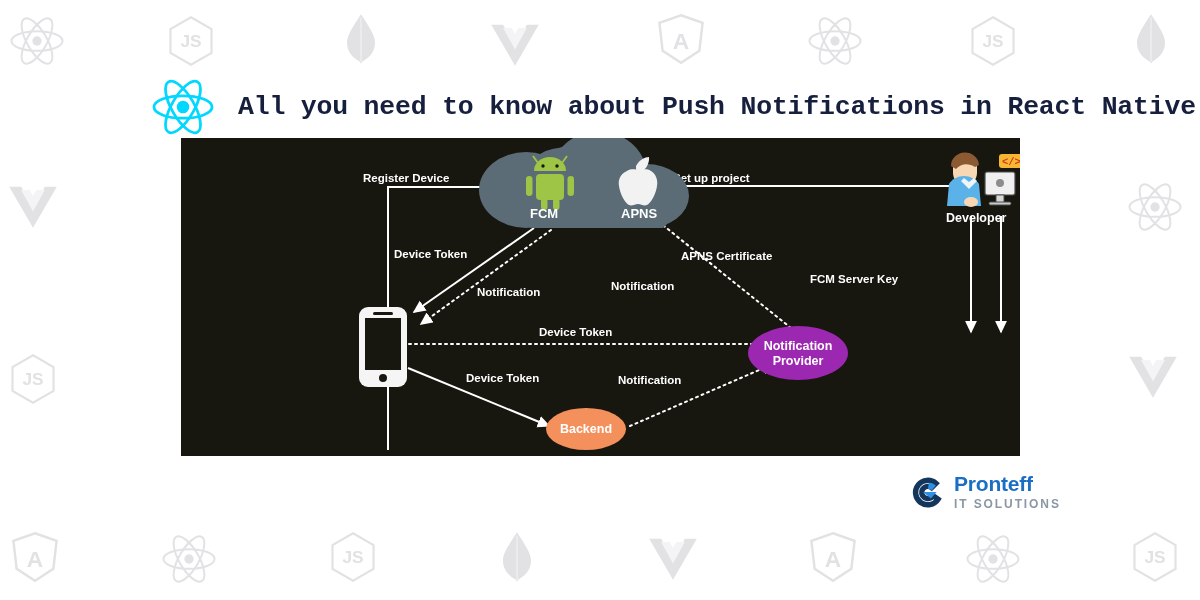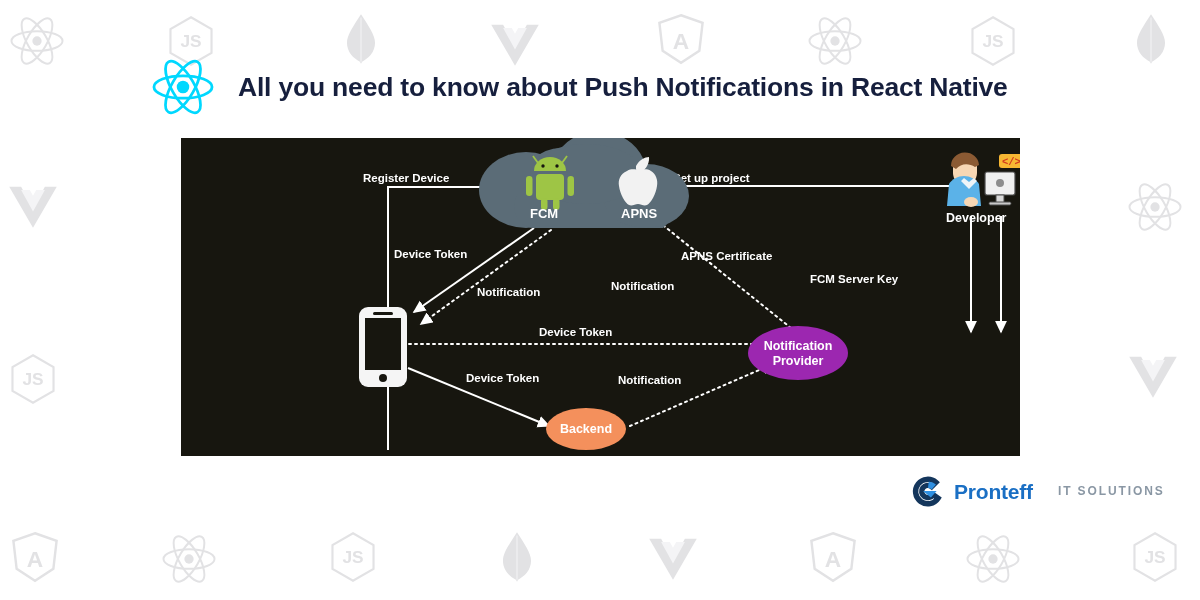--- a/index.html
+++ b/index.html
@@ -9,21 +9,21 @@
     position:relative;
   }
   #stage{position:absolute;inset:0;width:1200px;height:456px;}
 
   
   #watermarks{position:absolute;inset:0;pointer-events:none;}
   .wm{position:absolute;opacity:1;}
   .wm svg{display:block;}
 
   
-  #header{position:absolute;left:150px;top:54px;display:flex;align-items:center;gap:22px;}
+  #header{position:absolute;left:150px;top:74px;display:flex;align-items:center;gap:22px;font-family:Liberation Mono, monospace;}
   #react-logo{width:66px;height:66px;flex:none;}
   #page-title{
     font-size:26.5px;font-weight:bold;color:#161f3d;white-space:nowrap;
     letter-spacing:-0.2px;
   }
 
   
   #diagram-panel{
     position:absolute;left:181px;top:138px;width:839px;height:318px;
     background:#17160f;
@@ -39,21 +39,21 @@
     font-size:12.5px;font-weight:bold;fill:#ffffff;
   }
   .cloudlabel{
     font-family:"Liberation Sans","DejaVu Sans",sans-serif;
     font-size:13px;font-weight:bold;fill:#ffffff;
   }
 
   
   #pronteff-logo{position:absolute;left:910px;top:473px;display:flex;align-items:center;gap:8px;}
   #pronteff-mark{width:36px;height:36px;flex:none;}
-  #pronteff-words{display:flex;line-height:1;gap:25px;}
+  #pronteff-words{display:flex;flex-direction:column;line-height:1;}
   #pronteff-name{font-size:21px;font-weight:bold;color:#1a6fc4;letter-spacing:-0.2px;}
   #pronteff-tag{font-size:12px;font-weight:bold;color:#8a97a4;letter-spacing:1.9px;margin-top:4px;}
 </style>
 </head>
 <body>
 
 <div id="stage">
 
   <div id="watermarks">
       <div class="wm" style="left: 8px; top: 12px;">

